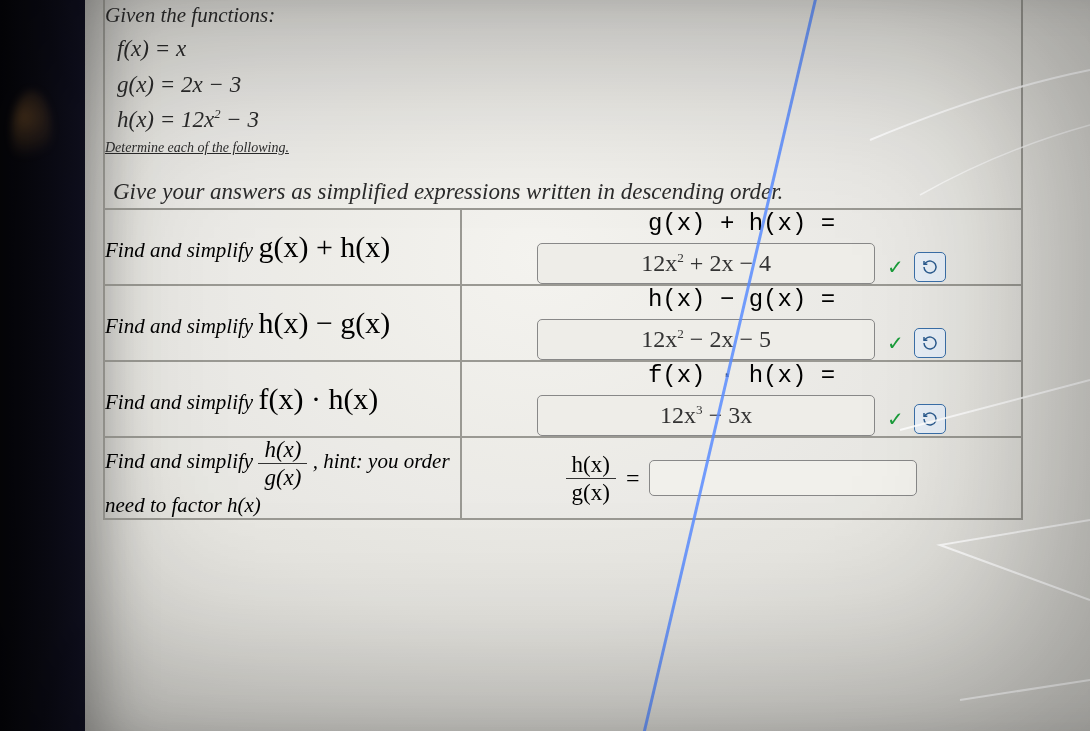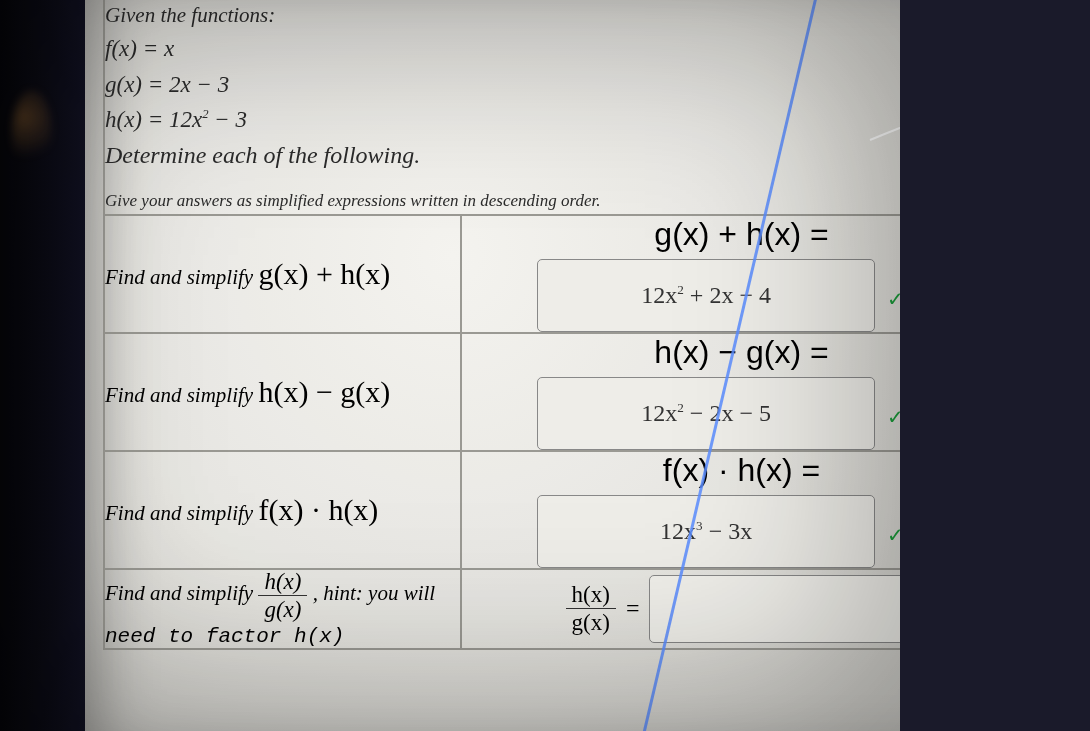--- a/index.html
+++ b/index.html
@@ -4,21 +4,21 @@
 <style>
   body {
     margin: 0;
     padding: 0;
     background: #1a1a2a;
     font-family: Georgia, 'Times New Roman', serif;
     overflow: hidden;
   }
   .viewport {
     position: relative;
-    width: 900px;
+    width: 1090px;
     height: 731px;
     background: linear-gradient(135deg, #0a0a15 0%, #101025 50%, #0a0a15 100%);
     overflow: hidden;
   }
   .photo-edge-left {
     position: absolute;
     left: 0; top: 0; bottom: 0;
     width: 85px;
     background: linear-gradient(90deg, #050508 0%, #0b0b15 60%, #101020 100%);
     z-index: 0;
@@ -53,46 +53,46 @@
     padding: 0;
     background: rgba(255,255,255,0.04);
   }
   .header-cell {
     padding: 10px 14px 14px 14px;
     font-style: italic;
     font-size: 21px;
     color: #2b2b2b;
     line-height: 1.45;
   }
-  .fn-line { font-style: normal; font-family: 'Times New Roman', serif; font-size: 23px; margin: 2px 0;}
+  .fn-line { font-style: normal; font-family: 'Times New Roman', serif; font-size: 23px; margin: 2px 12px;}
   .fn-line i { font-style: italic; }
   .sup { font-size: 0.55em; vertical-align: super; }
-  .instr { font-size: 24px; }
-  .instr2 { margin-top: 16px; font-size: 17px; }
+  .instr { font-size: 14px; text-decoration: underline; }
+  .instr2 { margin-top: 16px; font-size: 23px; padding-left: 8px; }
   td.prompt {
     width: 355px;
     font-style: italic;
     font-family: Georgia, serif;
     font-size: 21px;
   }
   td.prompt .math { font-style: normal; font-family:'Times New Roman', serif; font-size:30px; }
   td.answer {
     text-align: center;
     position: relative;
   }
   .eq-label {
-    font-family: Liberation Sans, sans-serif;
-    font-size: 32px;
+    font-family: Liberation Mono, monospace;
+    font-size: 24px;
     margin-bottom: 6px;
     display: block;
   }
   .answer-box {
     display: inline-block;
     min-width: 300px;
-    padding: 22px 18px;
+    padding: 6px 18px;
     border: 1.5px solid #888;
     border-radius: 5px;
     background: #eeede8;
     font-family: 'Times New Roman', serif;
     font-size: 24px;
     color: #333;
     text-align: center;
   }
   .answer-box.empty { min-width: 230px; min-height: 22px; background:#f1f0eb;}
   .row-flex { display:flex; align-items:center; justify-content:center; gap:10px; }
@@ -213,22 +213,22 @@
           </td>
         </tr>
 
         <tr>
           <td class="prompt">
             <span>Find and simplify </span>
             <span class="frac">
               <span class="num">h(x)</span>
               <span class="den">g(x)</span>
             </span>
-            <span> , hint: you will</span>
-            <div style="font-style:italic; margin-top:4px;font-family:Liberation Mono, monospace;">need to factor h(x)</div>
+            <span> , hint: you order</span>
+            <div style="font-style:italic; margin-top:4px;">need to factor h(x)</div>
           </td>
           <td class="answer">
             <div class="row-flex">
               <span class="frac">
                 <span class="num">h(x)</span>
                 <span class="den">g(x)</span>
               </span>
               <span style="font-size:24px;">=</span>
               <span class="answer-box empty"></span>
             </div>

